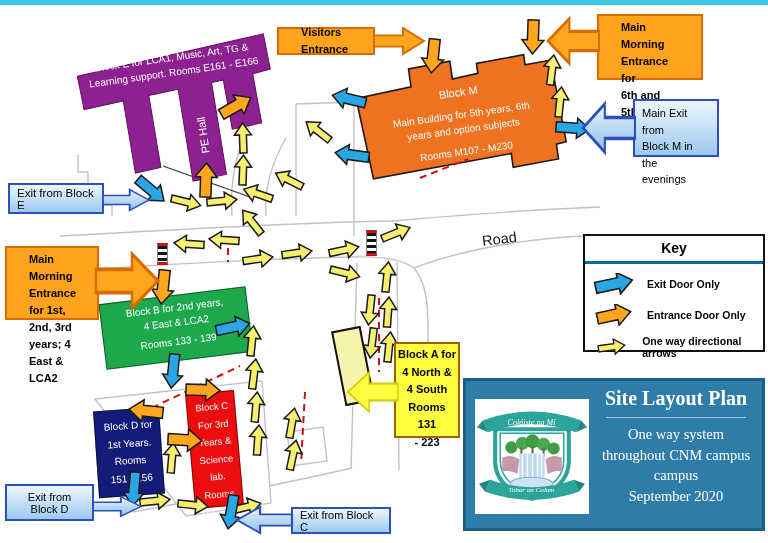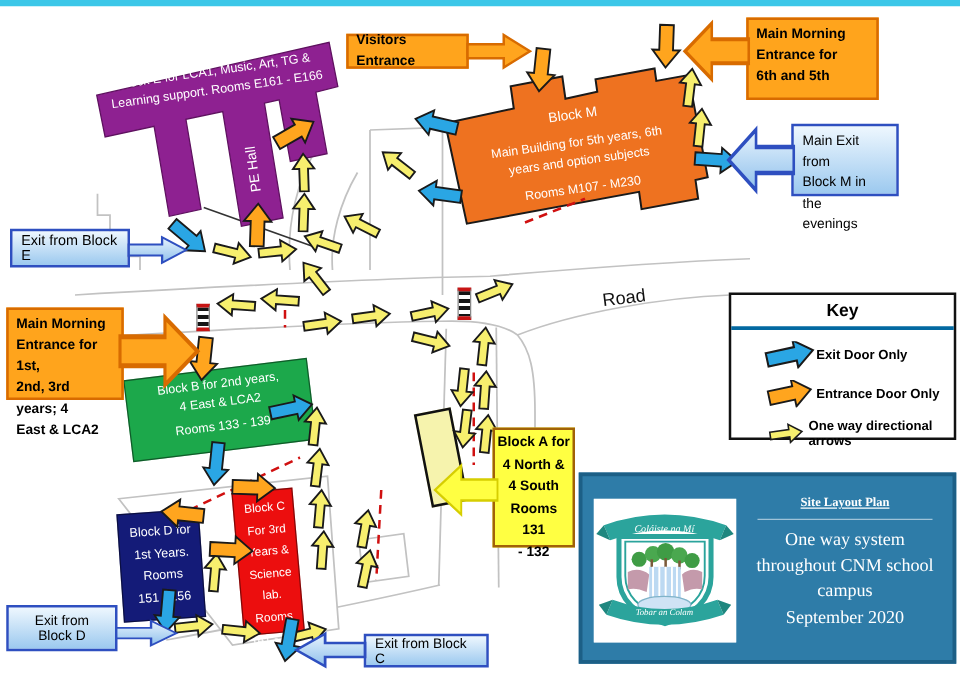--- a/index.html
+++ b/index.html
@@ -4,41 +4,41 @@
 <style>
   html,body{margin:0;padding:0;background:#fff;}
   #stage{position:relative;width:768px;height:543px;background:#ffffff;overflow:hidden;
          font-family:"Liberation Sans",sans-serif;}
   #topbar{position:absolute;left:0;top:0;width:768px;height:5px;background:#3cc7e8;}
   svg.abs{position:absolute;left:0;top:0;overflow:visible;}
   .rotwrap{position:absolute;transform-origin:50% 50%;}
   .blocktext{position:absolute;color:#fff;text-align:center;}
   
   .co-orange{position:absolute;background:#ffa41c;border:2px solid #d86b00;color:#000;
-             font-weight:700;font-size:11px;line-height:1.55;padding:3px 6px;box-sizing:border-box;}
+             font-weight:700;font-size:11px;line-height:1.55;padding:3px 22px;box-sizing:border-box;}
   .co-blue{position:absolute;background:linear-gradient(#eef7fe,#9cc9ef);border:2px solid #2e4fc0;
            color:#000;font-size:11.5px;box-sizing:border-box;display:flex;align-items:center;
            padding:2px 7px;}
   .co-yellow{position:absolute;background:#ffff42;border:2px solid #a16207;color:#000;
              font-size:11px;font-weight:600;text-align:center;line-height:1.6;padding:2px 2px;box-sizing:border-box;}
   .barrow{position:absolute;overflow:visible;}
   
   #key{position:absolute;left:583px;top:234px;width:182px;height:118px;background:#fff;
        border:2px solid #111;box-sizing:border-box;}
   #key .ktitle{height:25px;border-bottom:3px solid #0369a1;text-align:center;font-size:14px;
        font-weight:700;line-height:24px;}
-  #key .krow{display:flex;align-items:center;gap:0;padding-left:26px;margin-top:9px;}
+  #key .krow{display:flex;align-items:center;gap:12px;padding-left:8px;margin-top:9px;}
   #key .krow .klabel{font-size:10.5px;font-weight:700;}
   
   #panel{position:absolute;left:463px;top:378px;width:302px;height:153px;background:#2e7ca8;
          border:3px solid #1c5f86;box-sizing:border-box;color:#fff;
          font-family:"Liberation Serif",serif;}
   #crest{position:absolute;left:9px;top:18px;width:114px;height:115px;background:#fff;}
   #panel .ptext{position:absolute;left:128px;top:4px;right:4px;text-align:center;}
-  #panel .ptitle{font-size:10px;font-weight:700;margin-top:12px;text-decoration:underline;}
+  #panel .ptitle{font-size:20px;font-weight:700;margin-top:2px;}
   #panel .pdivider{height:1px;background:#9fc3d8;margin:7px 12px 6px 12px;}
   #panel .pline{font-size:14.5px;font-weight:400;line-height:1.42;}
   .crossing{position:absolute;background:repeating-linear-gradient(#151515 0 3px,#fff 3px 6px);
             border:1px solid #888;border-top:3px solid #c81414;border-bottom:3px solid #c81414;box-sizing:border-box;}
   #roadlabel{position:absolute;left:482px;top:231px;font-size:14.5px;color:#111;transform:rotate(-7deg);}
   .bD,.bC,.bB{position:absolute;box-sizing:border-box;border:1px solid rgba(0,0,0,.45);}
 </style>
 </head>
 <body>
 
@@ -242,21 +242,21 @@
   </div>
   <svg class="barrow" style="left:96px;top:252px;width:62px;height:58px;" viewBox="0 0 100 60" preserveAspectRatio="none">
     <use href="#bar-right" fill="#ffa51e" stroke="#d86b00" stroke-width="4" vector-effect="non-scaling-stroke"></use>
   </svg>
 
   <div class="co-yellow" style="left:394px;top:342px;width:66px;height:96px;">
     <div>Block A for</div>
     <div>4 North &amp;</div>
     <div>4 South</div>
     <div>Rooms 131</div>
-    <div>- 132</div>
+    <div>- 223</div>
   </div>
   <svg class="barrow" style="left:348px;top:371px;width:50px;height:42px;" viewBox="0 0 100 60" preserveAspectRatio="none">
     <use href="#bar-left" fill="#ffff42" stroke="#d6ce00" stroke-width="3" vector-effect="non-scaling-stroke"></use>
   </svg>
 
   <div class="co-blue" style="left:5px;top:484px;width:89px;height:37px;font-size:11px;text-align:center;">
     <span>Exit from Block D</span>
   </div>
   <svg class="barrow" style="left:93px;top:496px;width:48px;height:21px;" viewBox="0 0 100 60" preserveAspectRatio="none">
     <use href="#bar-right" fill="url(#gradBlue)" stroke="#2e4fc0" stroke-width="4" vector-effect="non-scaling-stroke"></use>
@@ -317,18 +317,18 @@
       <path d="M8,21 L2,28 L13,33 Z M105,21 L111,28 L100,33 Z" fill="#1f877f"></path>
       <path d="M10,92 Q56,108 103,92 L98,80 Q56,95 15,80 Z" fill="#2ba49c"></path>
       <path d="M10,92 L4,84 L15,80 Z M103,92 L109,84 L98,80 Z" fill="#1f877f"></path>
       <text x="56" y="26" text-anchor="middle" font-size="8" fill="#ffffff" font-family="Liberation Serif,serif" font-style="italic">Coláiste na Mí</text>
       <text x="56" y="92" text-anchor="middle" font-size="7" fill="#ffffff" font-family="Liberation Serif,serif" font-style="italic">Tobar an Colam</text>
     </svg>
     <div class="ptext">
       <div class="ptitle">Site Layout Plan</div>
       <div class="pdivider"></div>
       <div class="pline">One way system</div>
-      <div class="pline">throughout CNM school</div>
+      <div class="pline">throughout CNM campus</div>
       <div class="pline">campus</div>
       <div class="pline">September 2020</div>
     </div>
   </div>
 </div>
 
 </body></html>

